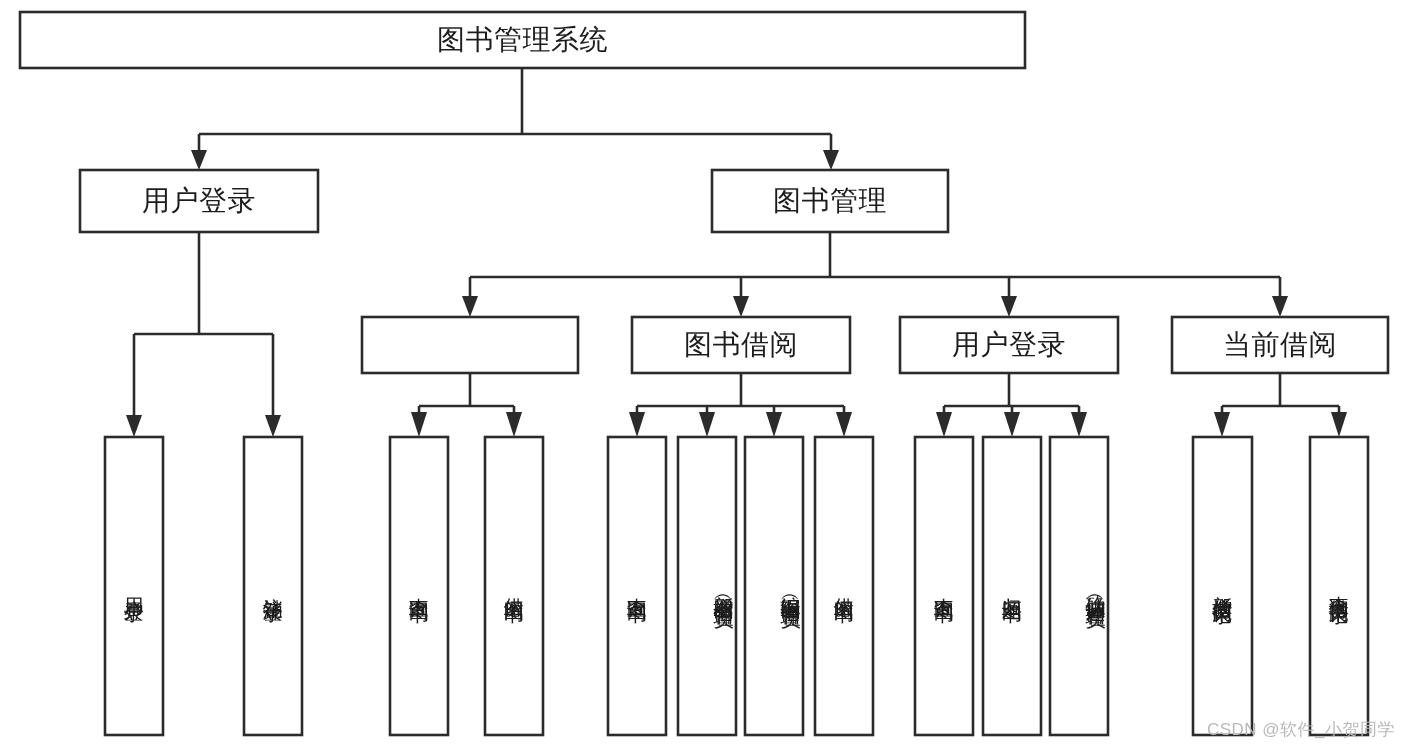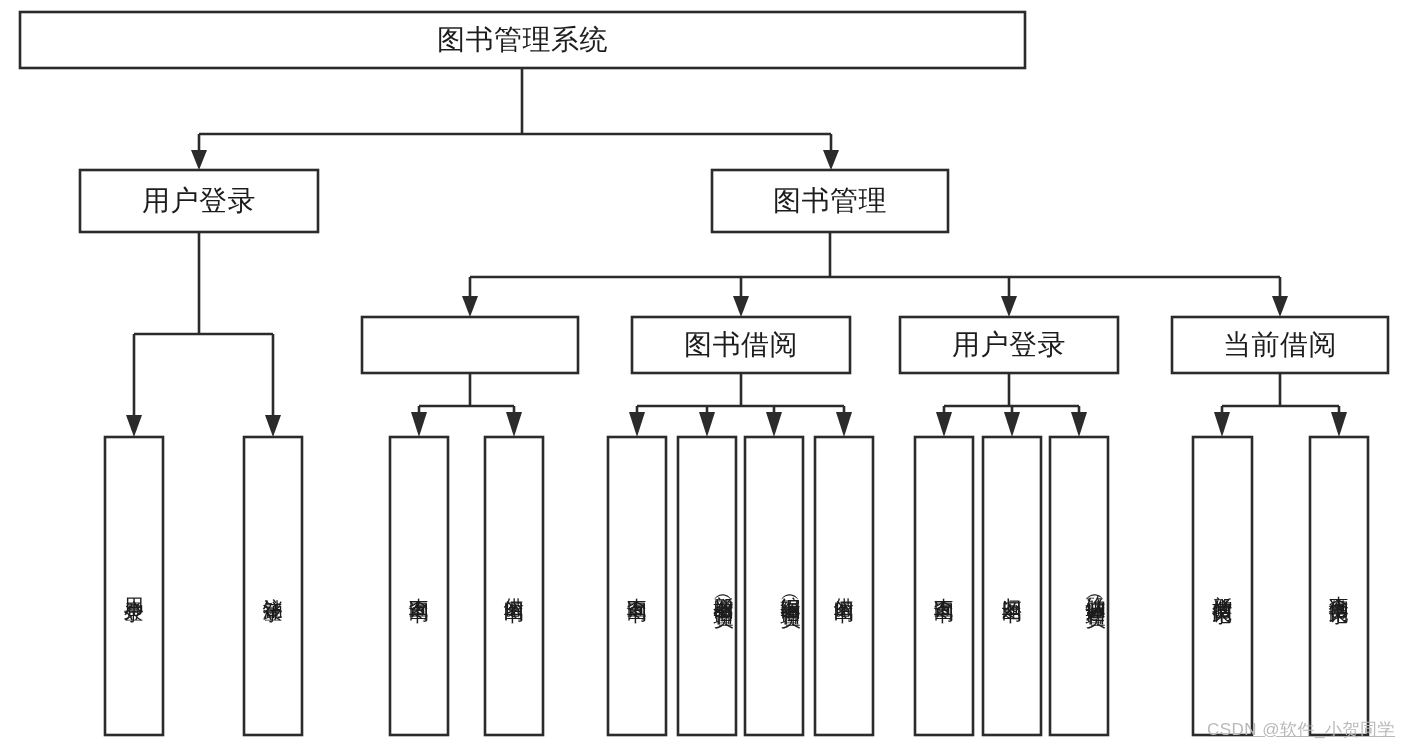--- a/index.html
+++ b/index.html
@@ -73,21 +73,20 @@
   }
   .watermark {
     position: absolute;
     right: 10px;
     bottom: 6px;
     font-size: 17px;
     color: #b9b9b9;
     font-family: "Liberation Sans", "DejaVu Sans", sans-serif;
     letter-spacing: 0.5px;
     white-space: nowrap;
-    text-decoration: underline;
   }
 </style>
 </head>
 <body>
 
 <div id="diagram-root">
 
   <svg class="diagram-canvas" viewBox="0 0 1405 747">
 
     <g>

